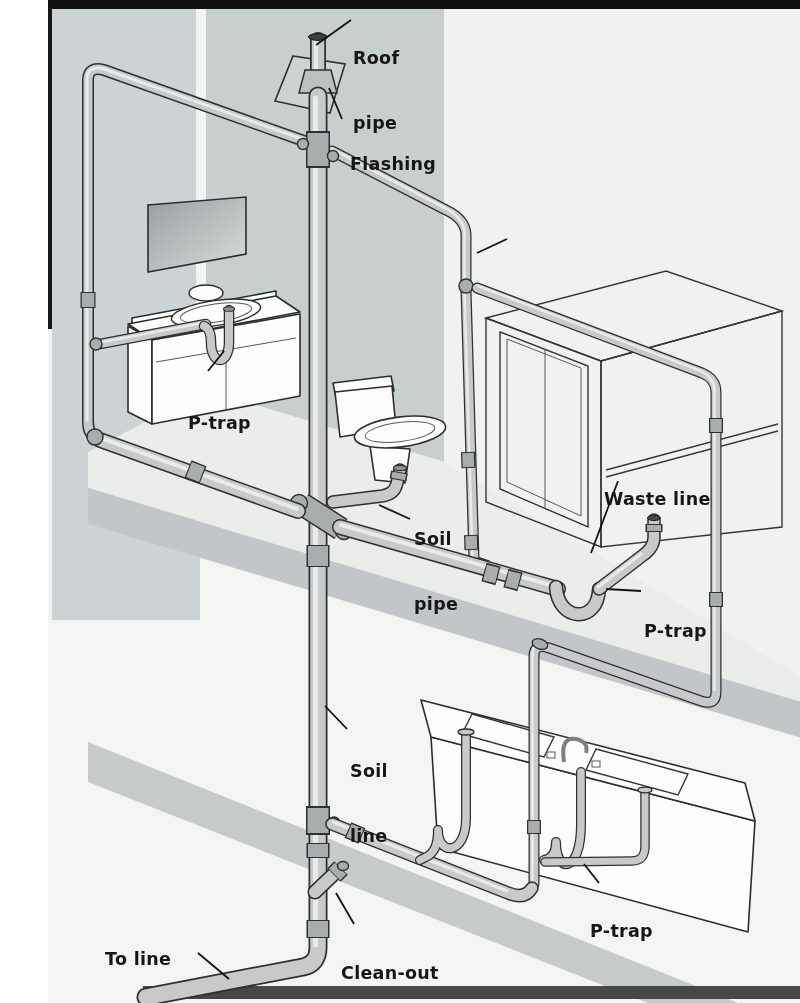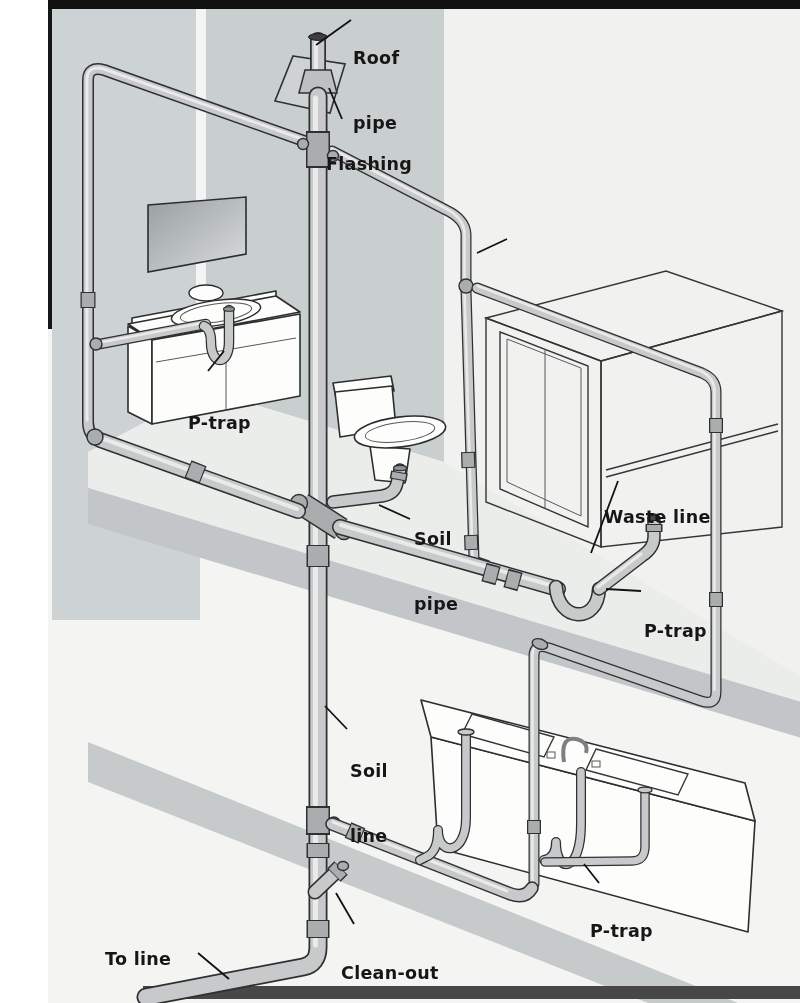--- a/index.html
+++ b/index.html
@@ -19,24 +19,24 @@
   .fx{fill:#a9adae;stroke:#2e3032;stroke-width:1.4;}
   .ln{fill:none;stroke:#343636;stroke-width:1.4;}
   .fixture{fill:#fdfdfc;stroke:#2b2d2e;stroke-width:1.6;stroke-linejoin:round;}
   .thin{fill:none;stroke:#565859;stroke-width:1;}
   .leader{stroke:#121212;stroke-width:1.8;fill:none;}
   .label{
     position:absolute;font-size:17.5px;line-height:1.24;font-weight:600;
     color:#161616;letter-spacing:.3px;white-space:pre;
   }
   #lbl-roof-vent{left:305px;top:5px;}
-  #lbl-flashing{left:278px;top:111px;}
+  #lbl-flashing{left:302px;top:111px;}
   #lbl-revent{left:462px;top:225px;}
   #lbl-ptrap-sink{left:140px;top:370px;}
-  #lbl-waste-line{left:556px;top:464px;}
+  #lbl-waste-line{left:556px;top:446px;}
   #lbl-ptrap-tub{left:596px;top:578px;}
   #lbl-soil-pipe{left:366px;top:486px;}
   #lbl-soil-stack{left:302px;top:718px;}
   #lbl-ptrap-kitchen{left:542px;top:878px;}
   #lbl-cleanout{left:293px;top:920px;}
   #lbl-sewer{left:57px;top:906px;}
 </style>
 </head>
 <body>
 

